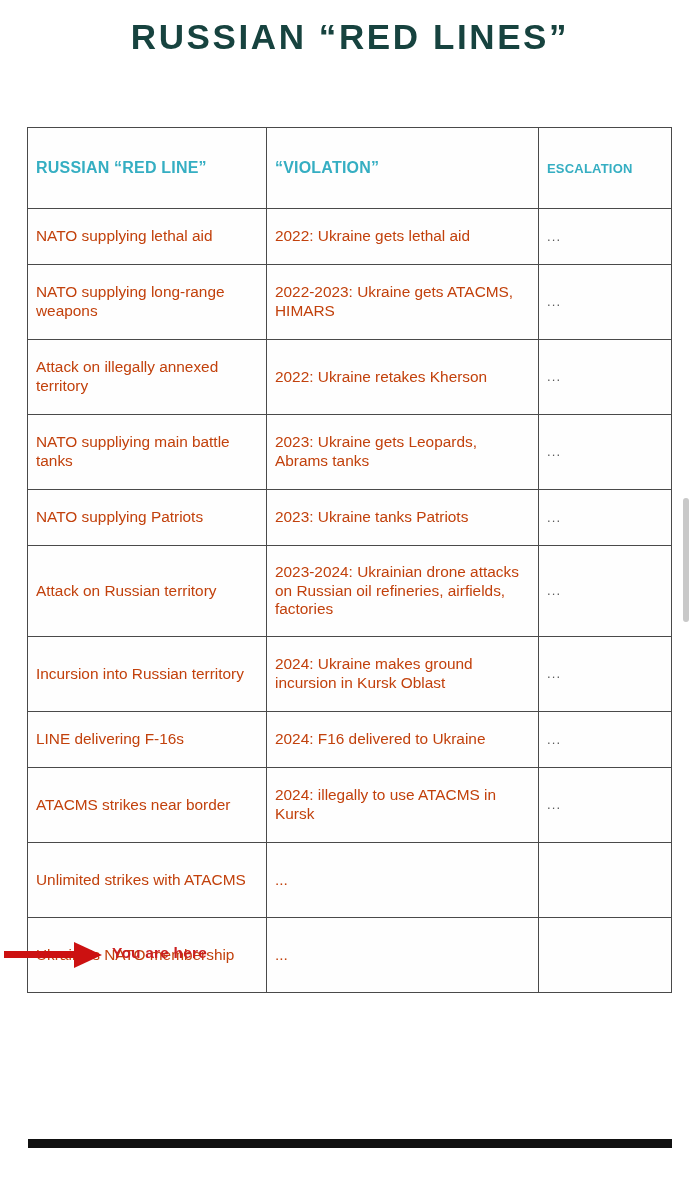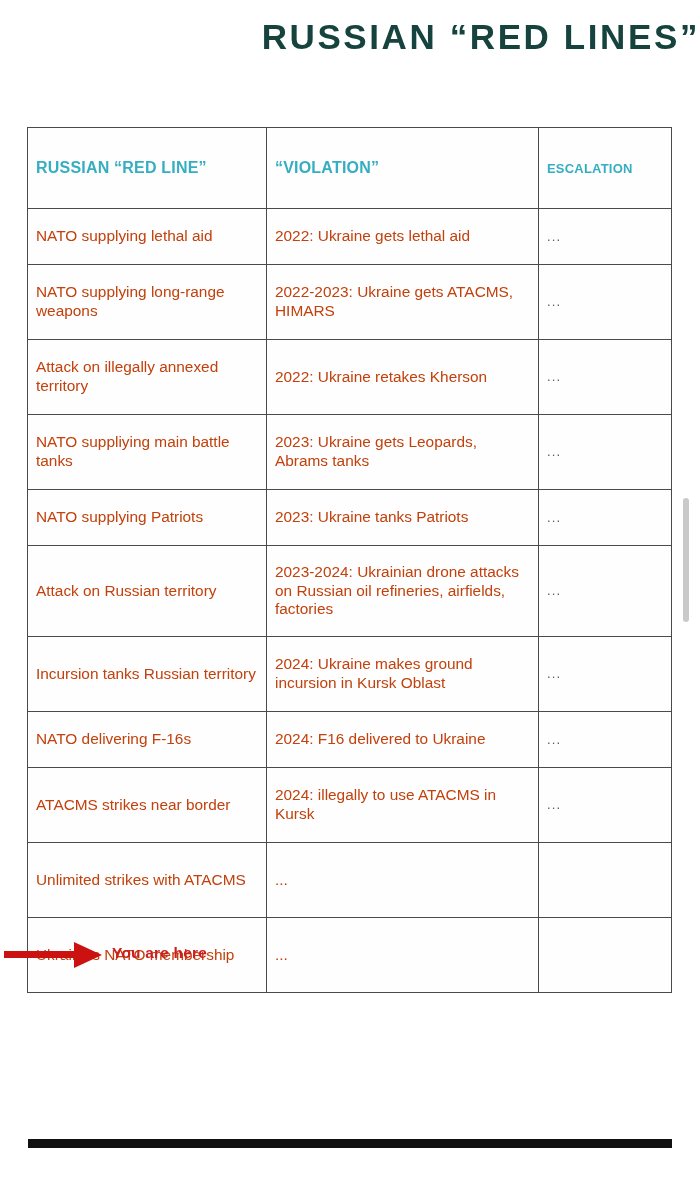--- a/index.html
+++ b/index.html
@@ -33,21 +33,20 @@
     width: 700px;
     text-align: center;
   }
   #title-line1 {
     font-size: 35px;
     font-weight: 700;
     letter-spacing: 2.6px;
     color: #17433f;
     line-height: 1.1;
     white-space: nowrap;
-    text-align: right;
   }
   #title-line2 {
     font-size: 30px;
     font-weight: 400;
     letter-spacing: 3.4px;
     color: #27403f;
     line-height: 1.15;
     margin-top: 5px;
     white-space: nowrap;
   }
@@ -217,26 +216,26 @@
             <td class="cell-redline">NATO supplying Patriots</td>
             <td class="cell-violation">2023: Ukraine tanks Patriots</td>
             <td class="cell-escalation">...</td>
           </tr>
           <tr class="row-h3">
             <td class="cell-redline">Attack on Russian territory</td>
             <td class="cell-violation">2023-2024: Ukrainian drone attacks on Russian oil refineries, airfields, factories</td>
             <td class="cell-escalation">...</td>
           </tr>
           <tr class="row-h2">
-            <td class="cell-redline">Incursion tanks Russian territory</td>
+            <td class="cell-redline">Incursion into Russian territory</td>
             <td class="cell-violation">2024: Ukraine makes ground incursion in Kursk Oblast</td>
             <td class="cell-escalation">...</td>
           </tr>
           <tr class="row-h1">
-            <td class="cell-redline">NATO delivering F-16s</td>
+            <td class="cell-redline">LINE delivering F-16s</td>
             <td class="cell-violation">2024: F16 delivered to Ukraine</td>
             <td class="cell-escalation">...</td>
           </tr>
           <tr class="row-h2">
             <td class="cell-redline">ATACMS strikes near border</td>
             <td class="cell-violation">2024: illegally to use ATACMS in Kursk</td>
             <td class="cell-escalation">...</td>
           </tr>
           <tr class="row-h2">
             <td class="cell-redline">Unlimited strikes with ATACMS</td>

